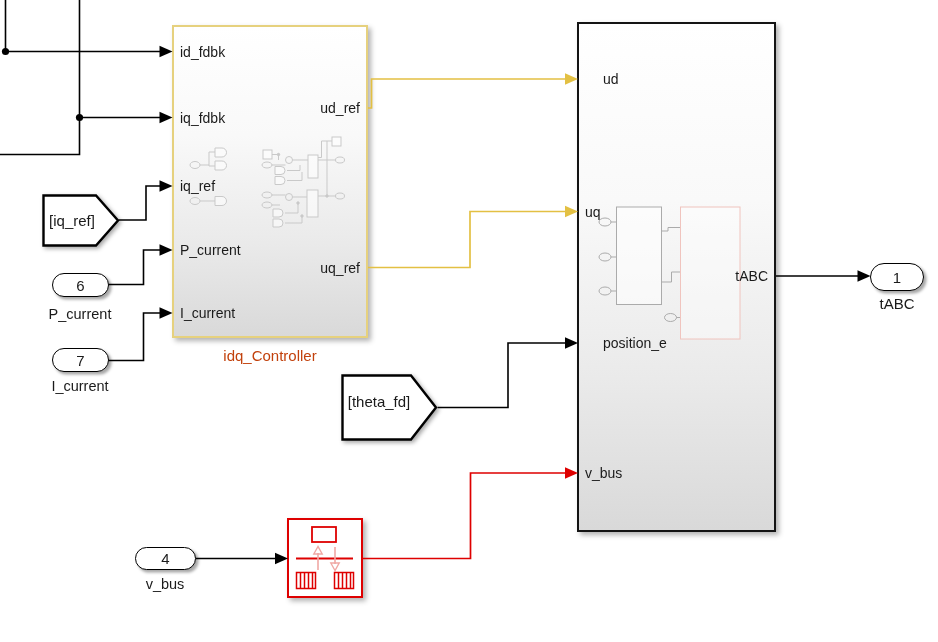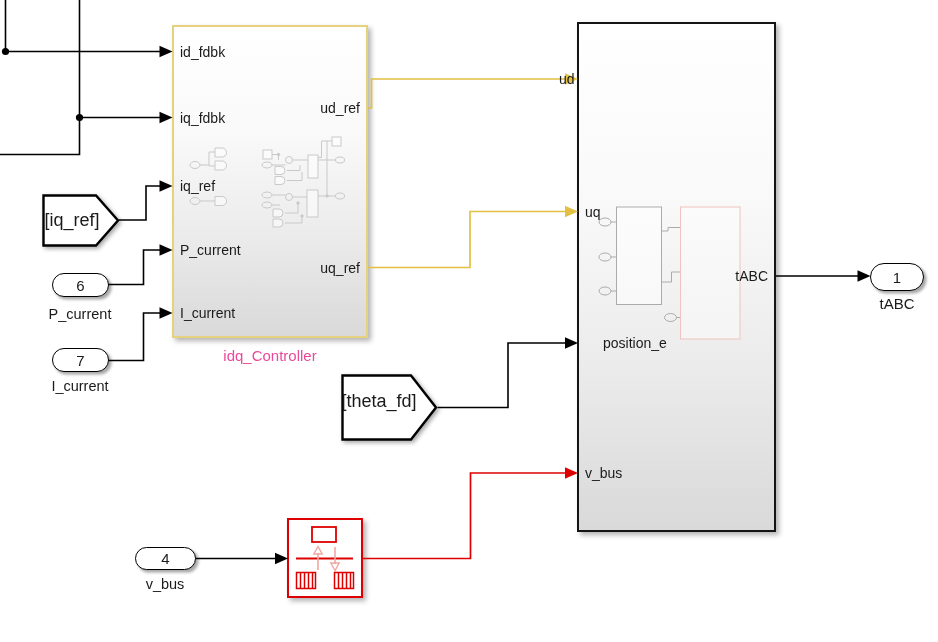--- a/index.html
+++ b/index.html
@@ -20,34 +20,34 @@
   
   .plabel{
     position:absolute;z-index:3;font-size:14px;white-space:nowrap;
     transform:translateY(-50%);line-height:1;
   }
   .plabel.right{text-align:left;}
   
   .caption{
     position:absolute;z-index:3;font-size:15px;text-align:center;white-space:nowrap;line-height:1;
   }
-  .caption.idq-name{color:#ec4899;}
+  .caption.idq-name{color:#c2410c;}
   
   .stadium{
     position:absolute;box-sizing:border-box;z-index:3;background:#ffffff;
     border:1.6px solid #000;border-radius:14px;
     display:flex;align-items:center;justify-content:center;
     font-size:15px;box-shadow:2.5px 2.5px 3px rgba(0,0,0,0.35);
   }
   
   .tag{position:absolute;z-index:3;}
   .tag svg{display:block;overflow:visible;}
   .tag .tag-text{
     position:absolute;top:0;bottom:0;left:0;display:flex;align-items:center;justify-content:center;
-    font-size:18px;white-space:nowrap;
+    font-size:15px;white-space:nowrap;
   }
 </style>
 </head>
 <body>
 
 <div class="canvas">
 
   <div class="block idq"></div>
   <div class="block svpwm"></div>
   <div class="block vmeas"></div>
@@ -162,21 +162,21 @@
   </svg>
 
   <div class="plabel" style="left:180px;top:52px">id_fdbk</div>
   <div class="plabel" style="left:180px;top:117.5px">iq_fdbk</div>
   <div class="plabel" style="left:180px;top:186px">iq_ref</div>
   <div class="plabel" style="left:180px;top:250px">P_current</div>
   <div class="plabel" style="left:180px;top:313px">I_current</div>
   <div class="plabel right" style="right:578px;top:108px">ud_ref</div>
   <div class="plabel right" style="right:578px;top:267.5px">uq_ref</div>
 
-  <div class="plabel" style="left:559px;top:79px">ud</div>
+  <div class="plabel" style="left:603px;top:79px">ud</div>
   <div class="plabel" style="left:585px;top:211.5px">uq</div>
   <div class="plabel" style="left:603px;top:343px">position_e</div>
   <div class="plabel" style="left:585px;top:473px">v_bus</div>
   <div class="plabel right" style="right:170px;top:276px">tABC</div>
 
   <div class="caption idq-name" style="left:170px;top:348px;width:200px">idq_Controller</div>
 
   <div class="tag" style="left:42px;top:194px;width:78px;height:53px">
     <svg width="78" height="53" viewBox="0 0 78 53">
       <polygon points="1.5,1.5 54,1.5 76,26.5 54,51.5 1.5,51.5" fill="#ffffff" stroke="#000" stroke-width="2.4" style="filter:drop-shadow(2.5px 2.5px 2px rgba(0,0,0,0.35))"></polygon>

